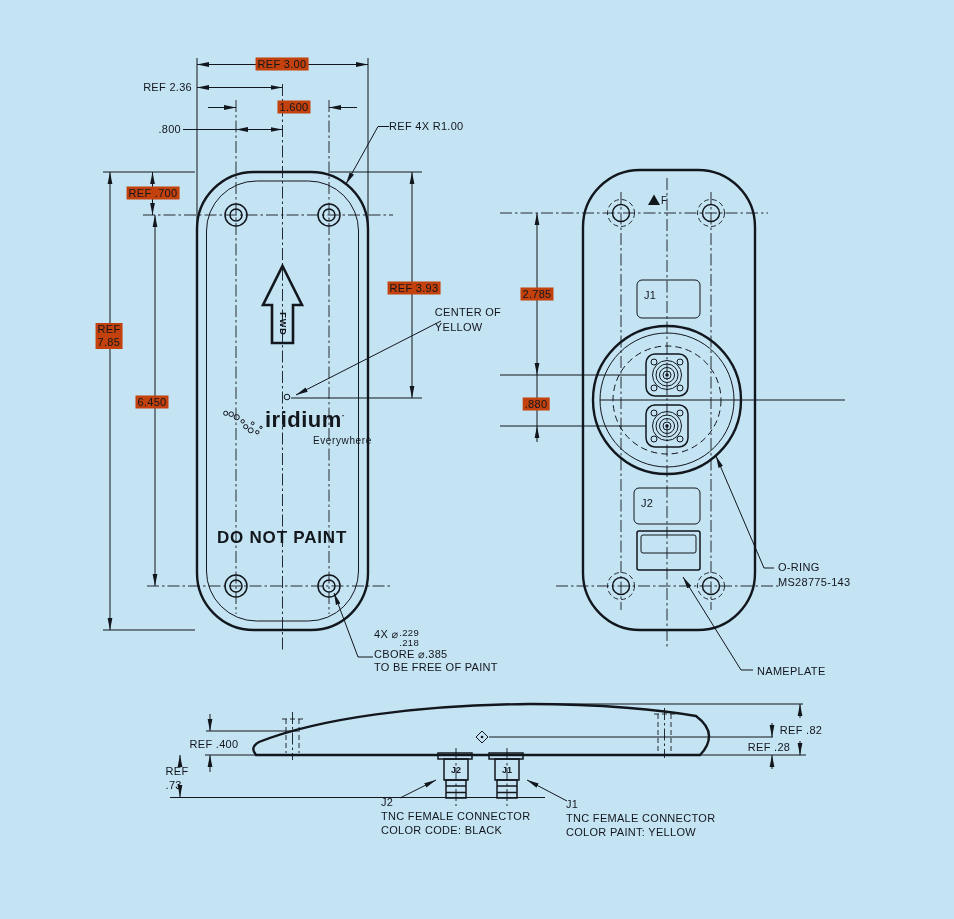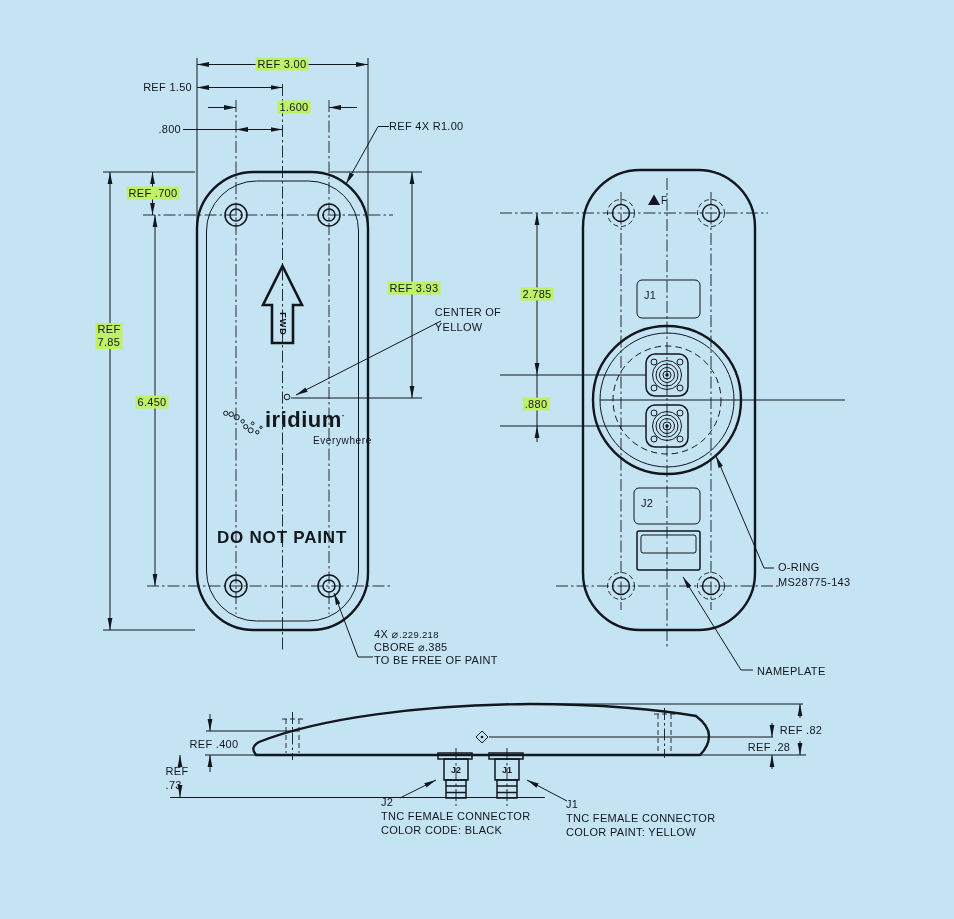--- a/index.html
+++ b/index.html
@@ -17,33 +17,33 @@
   svg .dsh{stroke-width:0.9;stroke-dasharray:5 3;}
   svg .dshc{stroke-width:1;stroke-dasharray:6.5 4;}
   svg .fill{fill:#12161d;stroke:none;}
   .lbl{
     position:absolute;font-size:11px;letter-spacing:0.3px;
     white-space:nowrap;transform:translate(-50%,-50%);line-height:13px;
   }
   .lbl.lft{transform:translate(0,-50%);}
   .lbl.rgt{transform:translate(-100%,-50%);}
   .lbl.blk{transform:none;}
-  .lbl.bgd{background:#bef264;padding:0 2px;}
+  .lbl.bgd{background:#c2410c;padding:0 2px;}
   .lbl.ctrtx{text-align:left;}
   .brand{font-size:22px;font-weight:700;letter-spacing:0.5px;}
   .brand sup{font-size:9px;}
   .brand-sub{font-size:10px;letter-spacing:0.6px;padding-left:32px;}
   .dnp{font-size:17px;font-weight:600;letter-spacing:0.8px;}
   .fwdtx{font-size:9px;font-weight:700;letter-spacing:1px;
     transform:translate(-50%,-50%) rotate(90deg);}
   .tag{font-size:9px;font-weight:700;letter-spacing:0;}
   .callout{line-height:14px;}
-  .stack{display:inline-flex;flex-direction:row;font-size:9.5px;
+  .stack{display:inline-flex;flex-direction:column;font-size:9.5px;
     line-height:10px;vertical-align:middle;margin-left:1px;}
-  .frow{display:flex;align-items:center;}
+  .frow{display:flex;align-items:flex-start;}
 </style>
 </head>
 <body>
 
 <div class="canvas">
 
 <svg width="954" height="919" viewBox="0 0 954 919">
   <defs>
     <marker id="ae" markerWidth="13" markerHeight="7" refX="12" refY="3" orient="auto" markerUnits="userSpaceOnUse">
       <path d="M0,0.6 L12,3 L0,5.4 Z" class="fill"></path>
@@ -258,21 +258,21 @@
     <line x1="170" y1="797.5" x2="545" y2="797.5"></line>
     <line x1="180" y1="764" x2="180" y2="755" marker-end="url(#ae)"></line>
     <line x1="180" y1="788" x2="180" y2="797" marker-end="url(#ae)"></line>
 
     <line x1="400" y1="798" x2="436" y2="780" marker-end="url(#ae)"></line>
     <line x1="567" y1="801" x2="527" y2="780" marker-end="url(#ae)"></line>
   </g>
 </svg>
 
 <div class="lbl bgd" style="left:282px;top:64px">REF 3.00</div>
-<div class="lbl rgt" style="left:192px;top:87px">REF 1.50</div>
+<div class="lbl rgt" style="left:192px;top:87px">REF 2.36</div>
 <div class="lbl bgd" style="left:294px;top:107px">1.600</div>
 <div class="lbl rgt" style="left:181px;top:129px">.800</div>
 <div class="lbl lft" style="left:389px;top:126px">REF 4X R1.00</div>
 <div class="lbl bgd" style="left:153px;top:193px">REF .700</div>
 <div class="lbl bgd ctrtx" style="left:109px;top:336px">
   <div>REF</div>
   <div>7.85</div>
 </div>
 <div class="lbl bgd" style="left:152px;top:402px">6.450</div>
 <div class="lbl bgd" style="left:414px;top:288px">REF 3.93</div>

